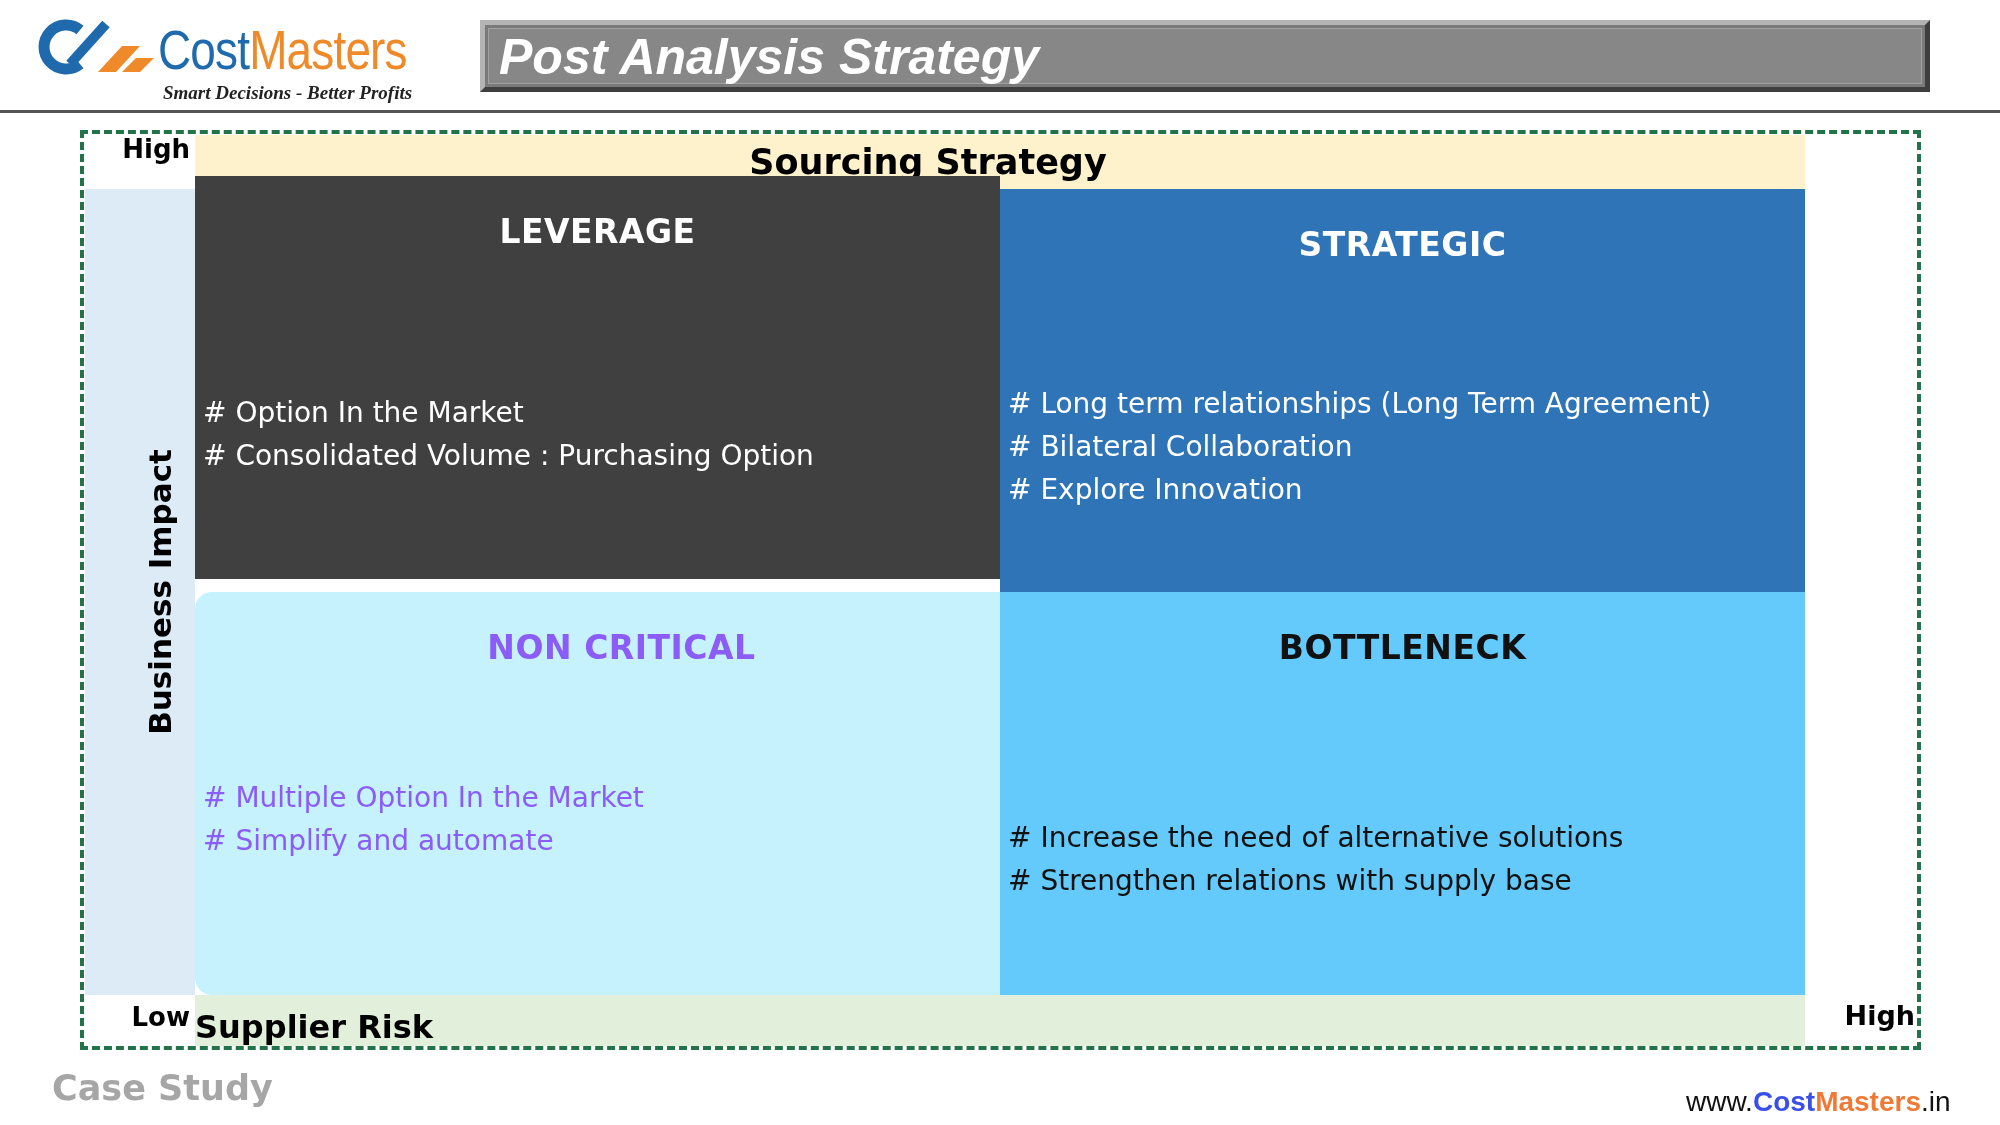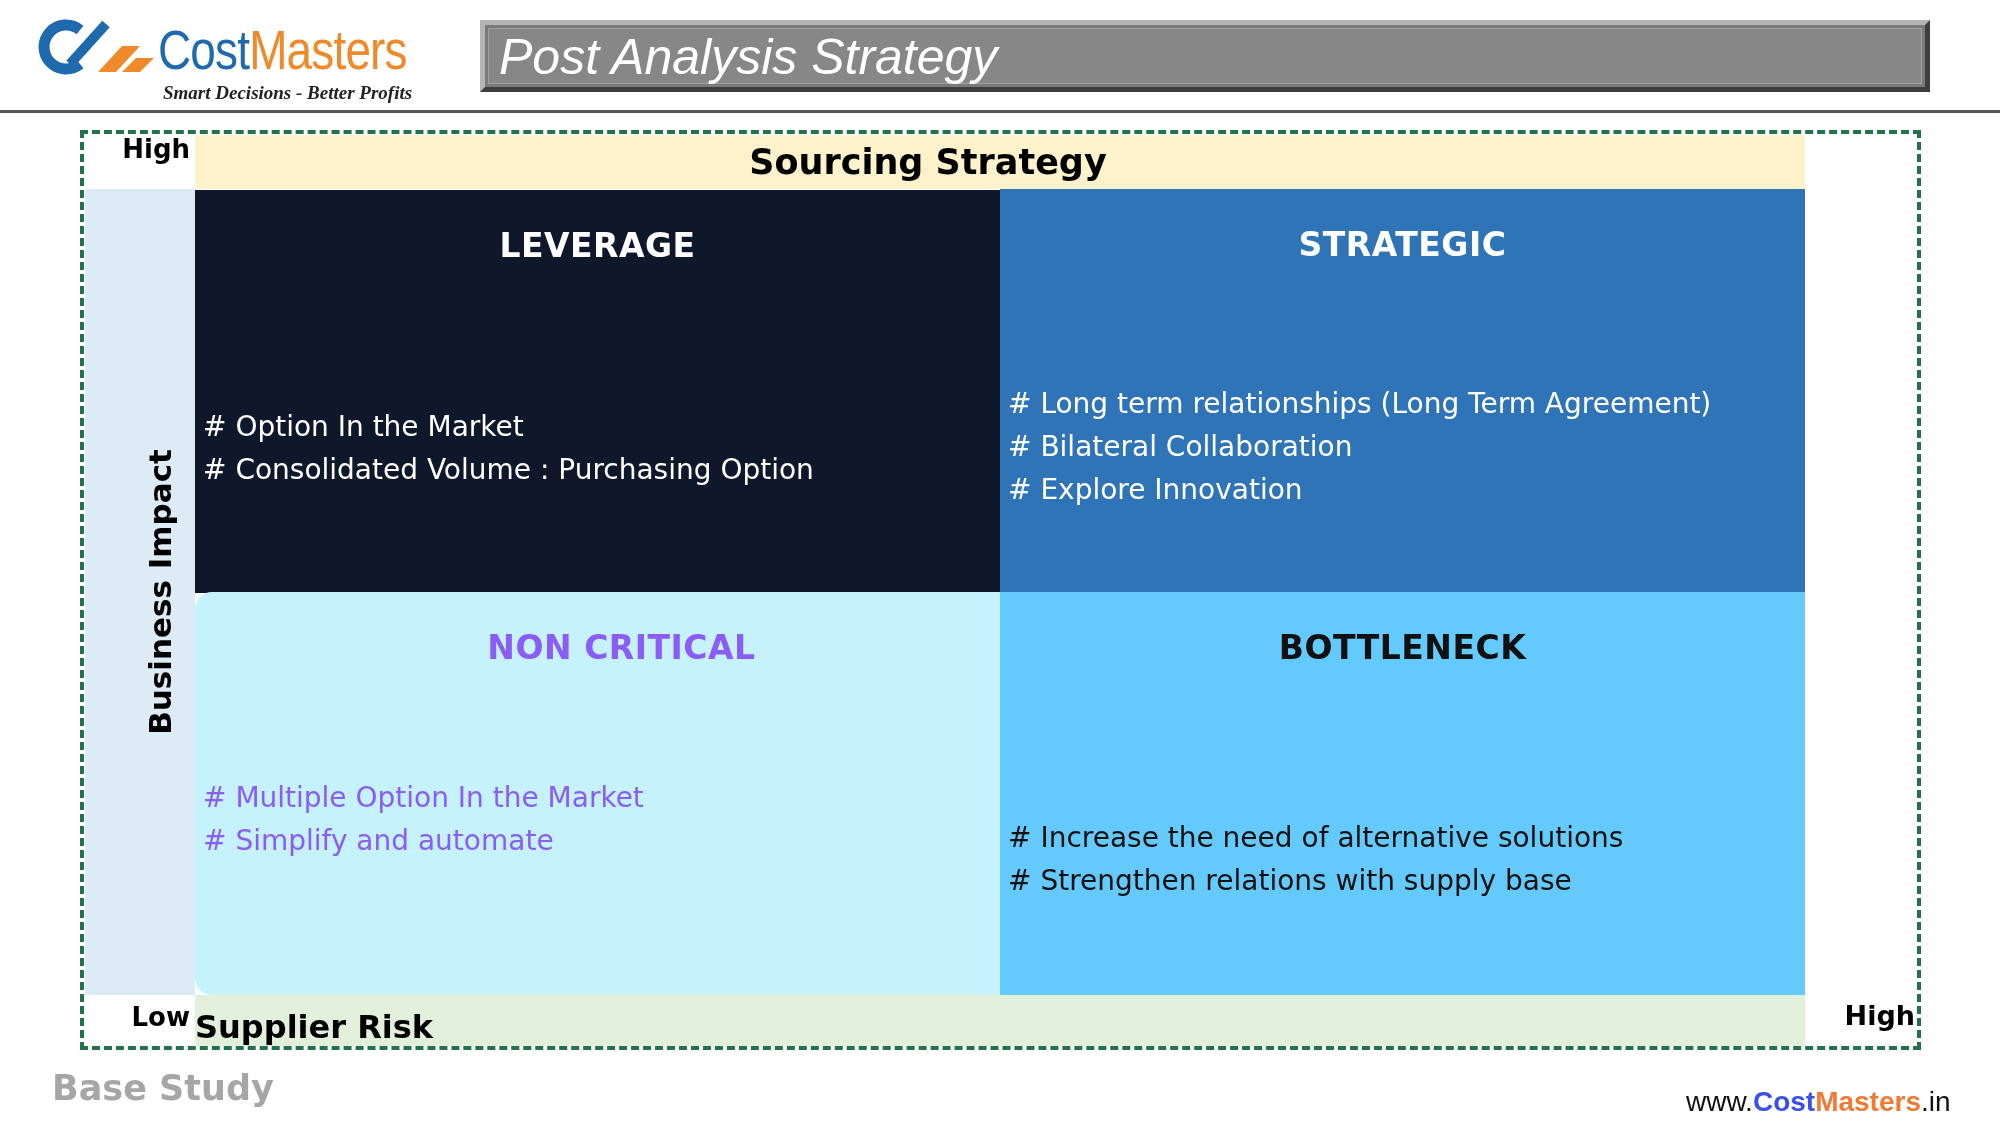--- a/index.html
+++ b/index.html
@@ -12,40 +12,40 @@
   #logo-text { left:158px; top:20px; font-family:"Liberation Sans", sans-serif; font-size:56px; line-height:60px;
                letter-spacing:-1px; transform:scaleX(0.82); transform-origin:left top; white-space:nowrap; }
   #logo-text .c1 { color:#1f6aad; }
   #logo-text .c2 { color:#ef8a2a; }
   #tagline { left:163px; top:82px; font-family:"Liberation Serif", serif; font-style:italic; font-weight:bold;
              font-size:19px; color:#222; white-space:nowrap; }
   #title-bar { left:480px; top:20px; width:1450px; height:72px; box-sizing:border-box;
                background:#878787; border:5px solid; border-color:#b4b4b4 #3e3e3e #3e3e3e #b4b4b4;
                box-shadow: inset 0 0 0 3px #7a7a7a, inset 0 0 0 4px #a2a2a2; }
   #title-text { left:14px; top:4px; color:#ffffff; font-family:"Liberation Sans", sans-serif;
-                font-style:italic; font-weight:normal; font-size:50px; line-height:56px; white-space:nowrap; }
+                font-style:italic; font-weight:bold; font-size:50px; line-height:56px; white-space:nowrap; }
   #header-rule { left:0; top:110px; width:2000px; height:3px; background:#555; }
 
   
   #frame { left:80px; top:130px; width:1841px; height:920px; box-sizing:border-box;
            border:4px dashed #23734a; }
   .band-top { left:195px; top:135px; width:1610px; height:54px; background:#fef2cc; }
   .band-left { left:85px; top:189px; width:110px; height:806px; background:#ddebf7; }
   .band-bottom { left:195px; top:995px; width:1610px; height:51px; background:#e2efda; }
 
   .axis-label { font-family:"DejaVu Sans", sans-serif; font-weight:bold; color:#000; white-space:nowrap; }
   #sourcing-title { left:195px; top:135px; width:1466px; height:54px; line-height:54px; text-align:center; font-size:35px; }
   #supplier-title { left:195px; top:998px; width:1610px; height:48px; line-height:58px; font-size:32px; }
   #impact-title { left:160px; top:592px; font-size:31px; transform:translate(-50%,-50%) rotate(-90deg); }
   #high-top { left:90px; top:134px; width:100px; text-align:right; font-size:26px; }
   #low-bottom { left:90px; top:1002px; width:100px; text-align:right; font-size:26px; }
   #high-right { left:1805px; top:1000px; width:110px; text-align:right; font-size:27px; }
 
   .quad { box-sizing:border-box; }
-  #q-leverage { left:195px; top:190px; width:805px; height:403px; background:#0f172a; color:#ffffff; }
+  #q-leverage { left:195px; top:176px; width:805px; height:403px; background:#404040; color:#ffffff; }
   #q-strategic { left:1000px; top:189px; width:805px; height:403px; background:#2e74b6; color:#ffffff; }
   #q-noncritical { left:195px; top:592px; width:853px; height:403px; background:#c5f2fd; color:#8b5cf6;border-radius:17px; }
   #q-bottleneck { left:1000px; top:592px; width:805px; height:403px; background:#64c9fb; color:#111; }
   .q-head { position:absolute; left:0; width:100%; text-align:center; font-weight:bold; font-size:33px; top:36px; letter-spacing:0.5px; }
   .q-list { position:absolute; left:8px; list-style:none; margin:0; padding:0; font-size:28px; line-height:43px; white-space:nowrap; }
   #q-leverage .q-list { top:215px; }
   #q-strategic .q-list { top:193px; }
   #q-noncritical .q-list { top:184px; }
   #q-bottleneck .q-list { top:224px; }
   .q-list li::before { content:"# "; }
@@ -114,14 +114,14 @@
 <div class="abs quad" id="q-bottleneck">
   <div class="q-head">BOTTLENECK</div>
   <ul class="q-list">
     <li>Increase the need of alternative solutions</li>
     <li>Strengthen relations with supply base</li>
   </ul>
 </div>
 
 <div class="abs" id="frame"></div>
 
-<div class="abs" id="case-study">Base Study</div>
+<div class="abs" id="case-study">Case Study</div>
 <div class="abs" id="website"><span>www.</span><span class="w1">Cost</span><span class="w2">Masters</span><span>.in</span></div>
 
 </body></html>

